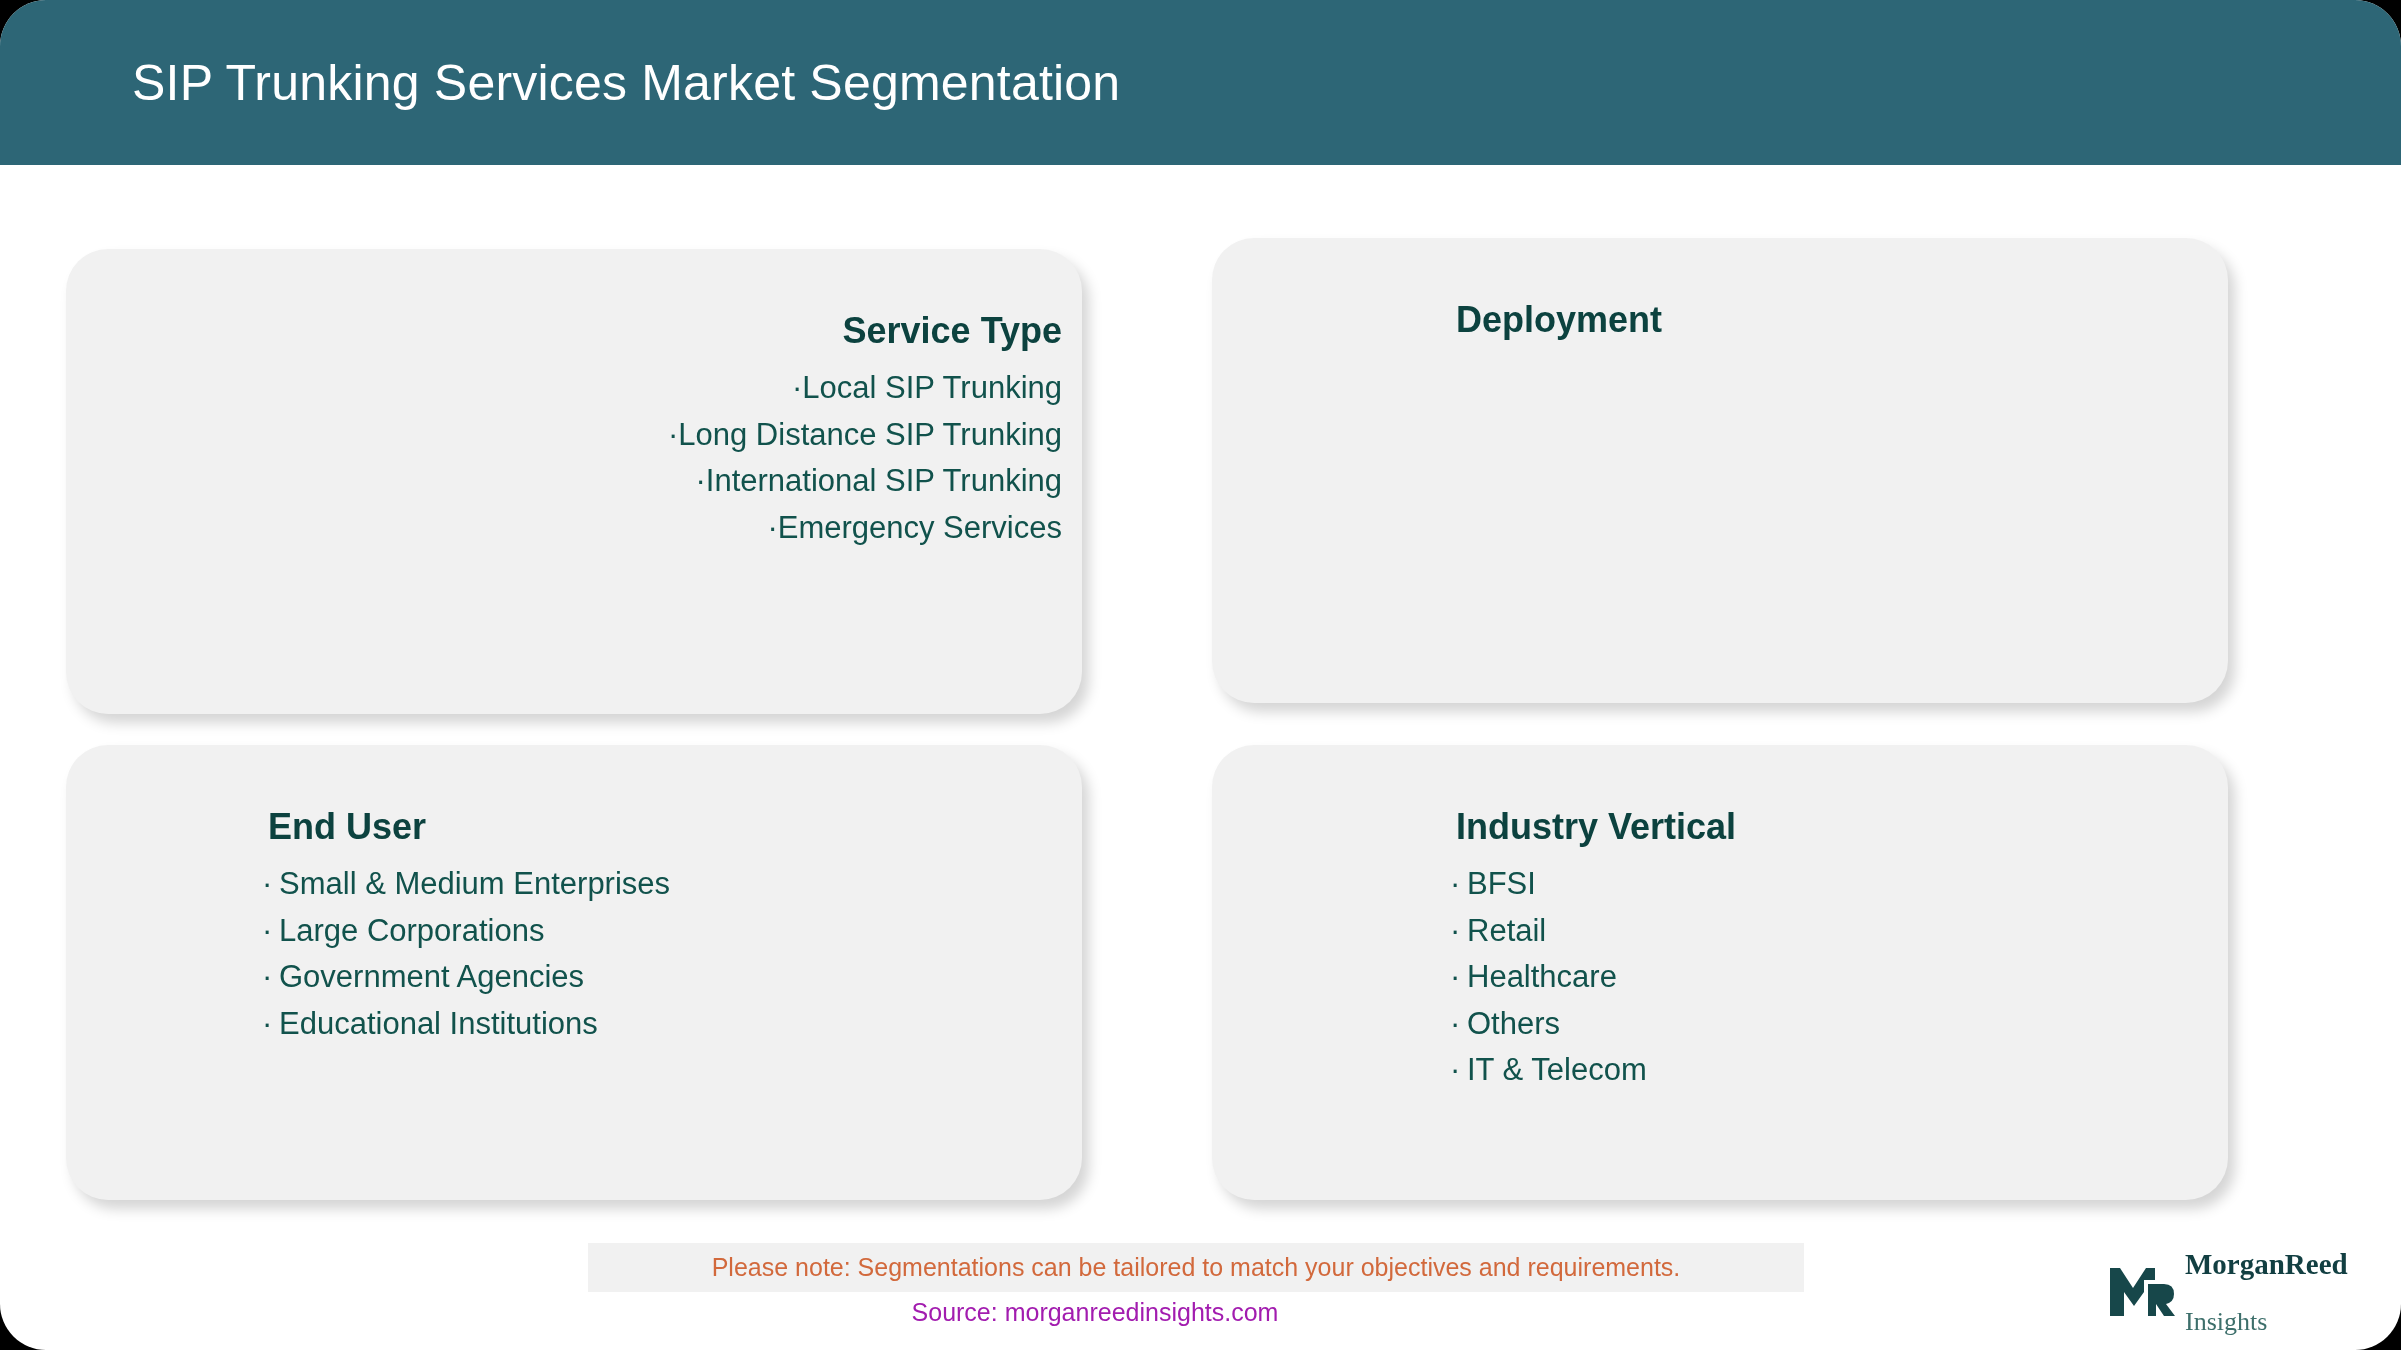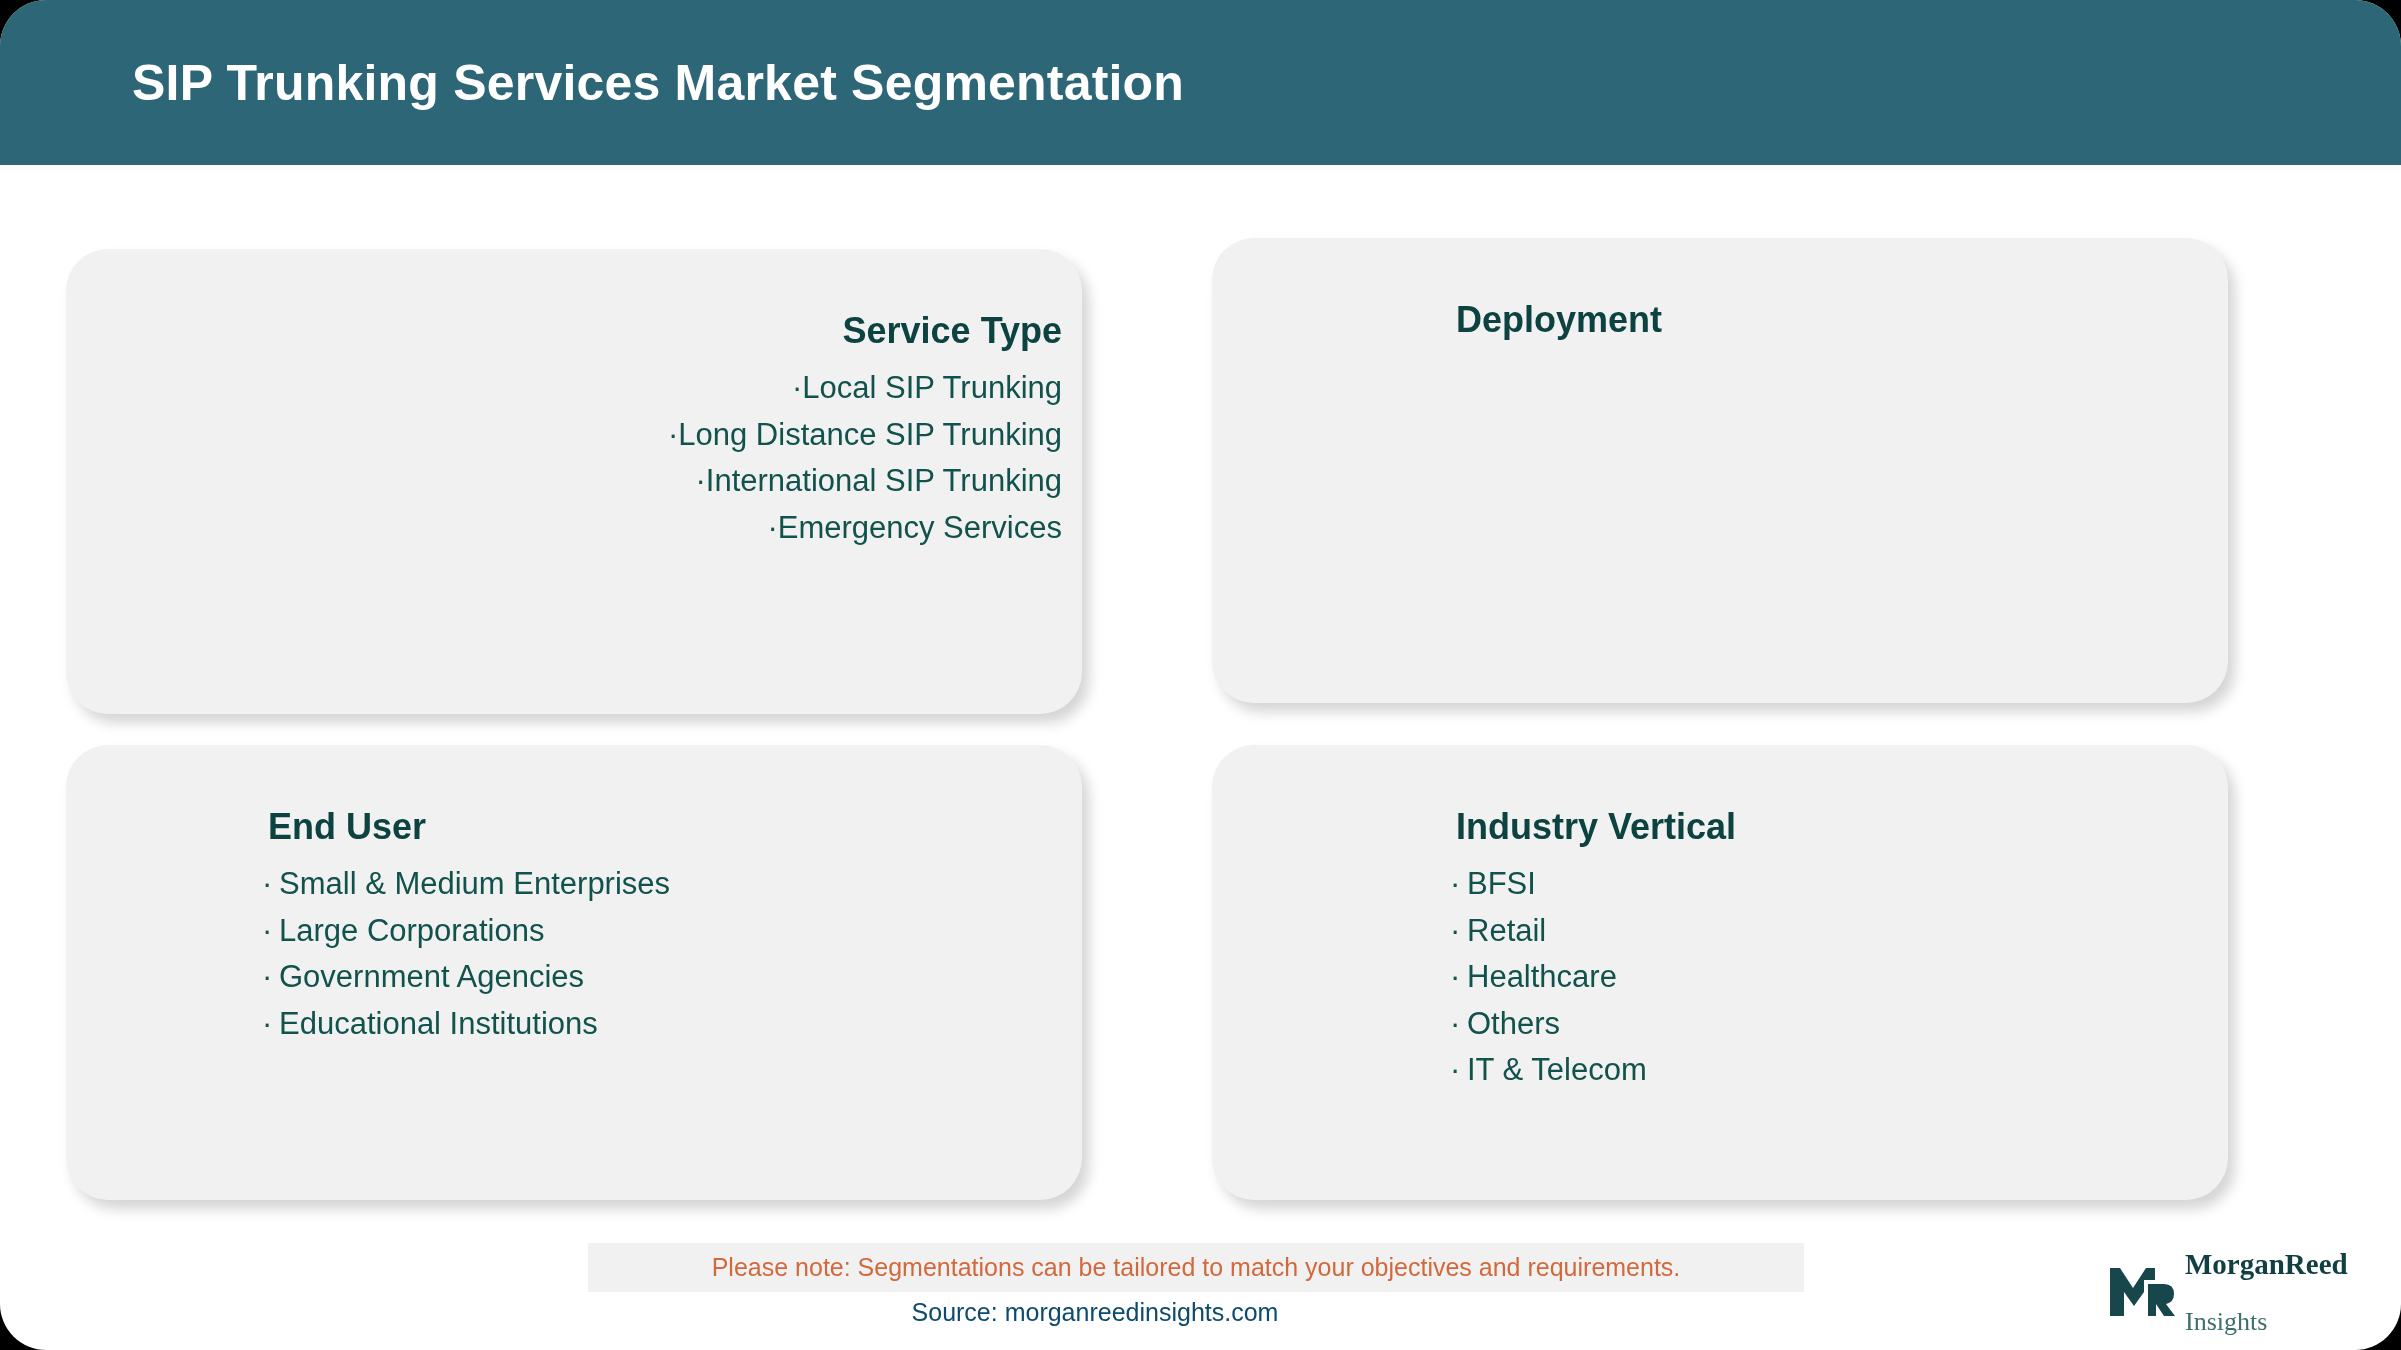--- a/index.html
+++ b/index.html
@@ -31,21 +31,21 @@
     width: 2401px;
     height: 165px;
     background: #2d6676;
     display: flex;
     align-items: center;
   }
   #header-title {
     margin-left: 132px;
     color: #ffffff;
     font-size: 50px;
-    font-weight: bold;
+    font-weight: normal;
     letter-spacing: 0.2px;
     white-space: nowrap;
   }
 
   
   .card {
     position: absolute;
     background: #f1f1f1;
     border-radius: 42px;
     box-shadow: 7px 9px 13px rgba(0,0,0,0.17);
@@ -107,21 +107,21 @@
     color: #d2693c;
     font-size: 25px;
     white-space: nowrap;
   }
   #source-text {
     position: absolute;
     left: 0;
     top: 1298px;
     width: 2190px;
     text-align: center;
-    color: #0c4a6e;
+    color: #a21caf;
     font-size: 25px;
   }
 
   
   #logo {
     position: absolute;
     left: 2108px;
     top: 1256px;
     width: 225px;
     height: 72px;

